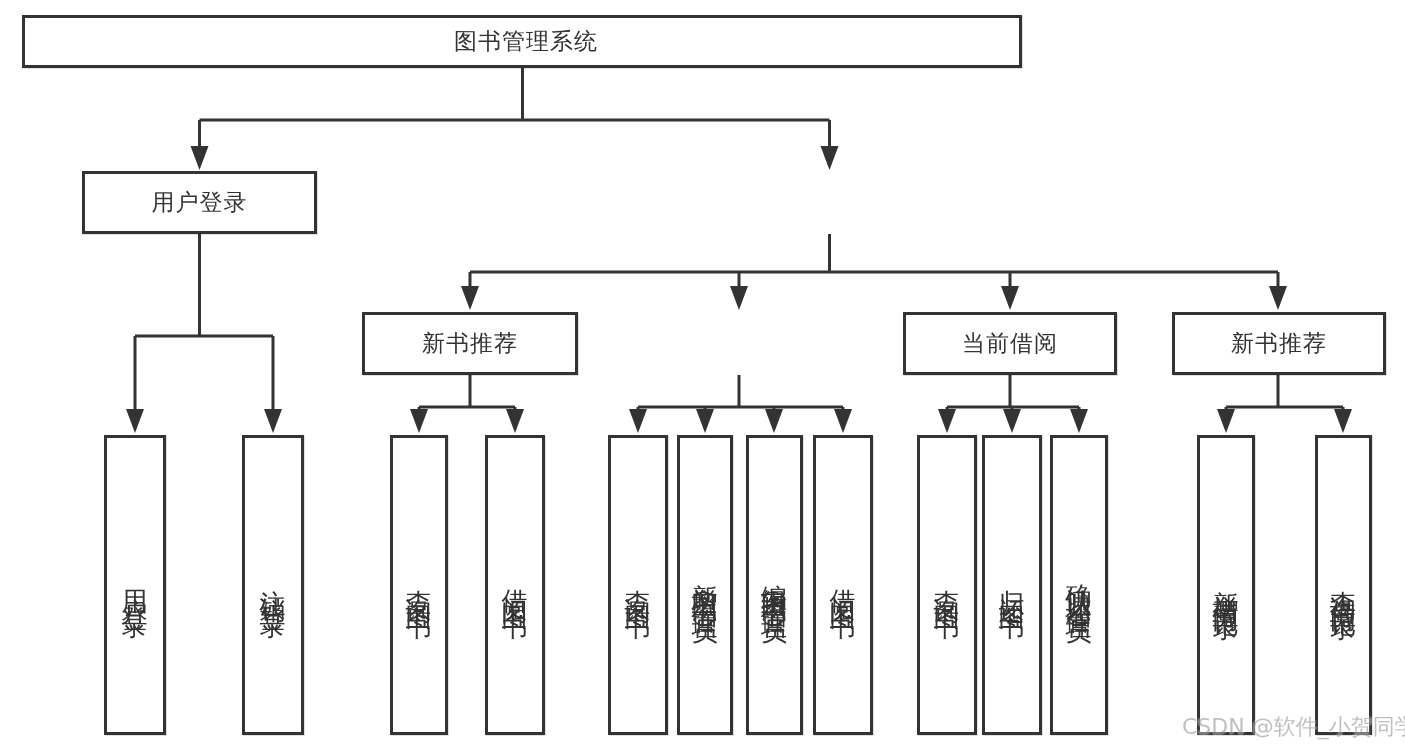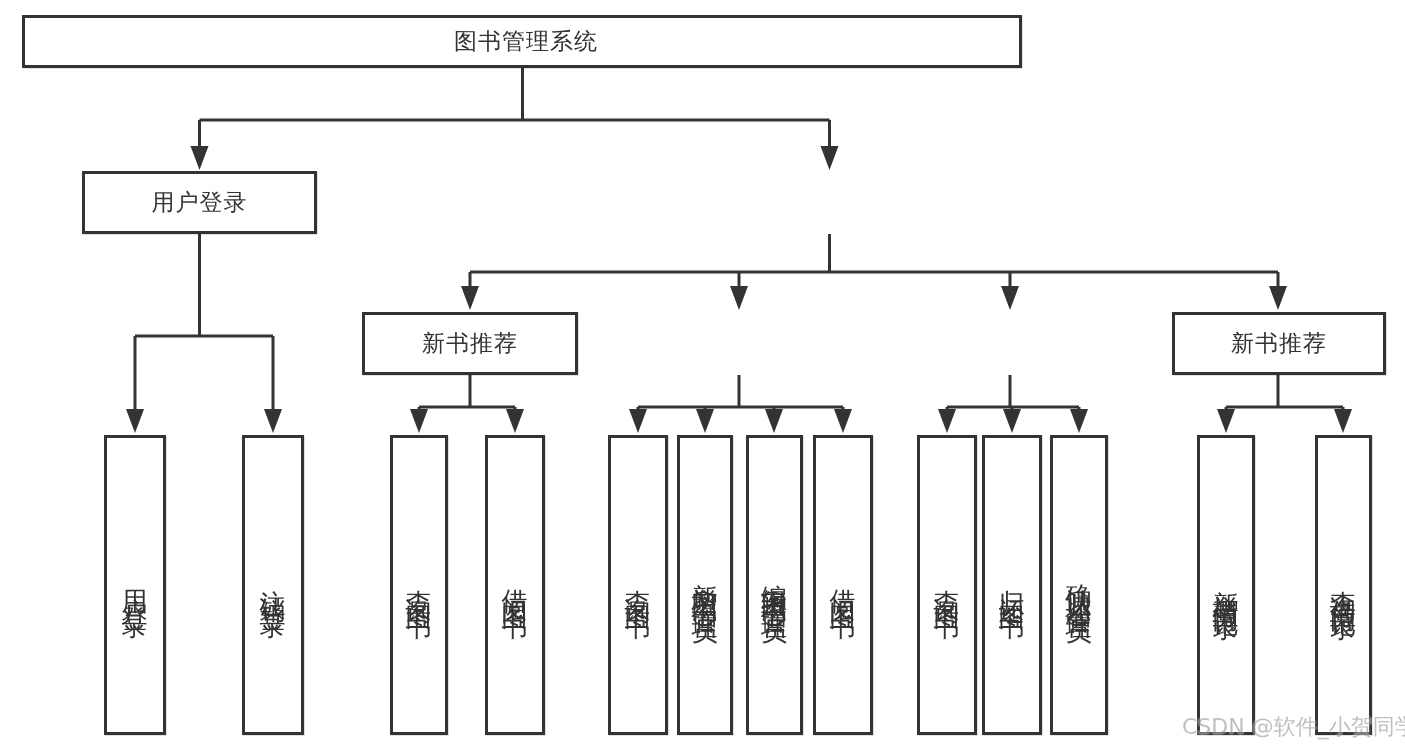--- a/index.html
+++ b/index.html
@@ -137,20 +137,21 @@
       <polygon points="1217,409 1235,409 1226,433"></polygon>
       <polygon points="1334,409 1352,409 1343,433"></polygon>
     </g>
   </svg>
 
   <div class="box hbox" style="left:22px; top:15px; width:1000px; height:53px;padding-left:8px;">图书管理系统</div>
 
   <div class="box hbox" style="left:82px; top:171px; width:235px; height:63px;">用户登录</div>
 
   <div class="box hbox" style="left:362px; top:312px; width:216px; height:63px;">新书推荐</div>
+  <div class="box hbox" style="left:903px; top:312px; width:214px; height:63px;">当前借阅</div>
   <div class="box hbox" style="left:1172px; top:312px; width:214px; height:63px;">新书推荐</div>
 
   <div class="box vbox loose" style="left:104px; width:62px;">用户登录</div>
   <div class="box vbox loose" style="left:242px; width:62px;">注销登录</div>
 
   <div class="box vbox loose" style="left:390px; width:58px;">查询图书</div>
   <div class="box vbox loose" style="left:485px; width:60px;">借阅图书</div>
 
   <div class="box vbox loose" style="left:608px; width:60px;">查询图书</div>
   <div class="box vbox" style="left:677px; width:56px;">新增图书（管理员）</div>

